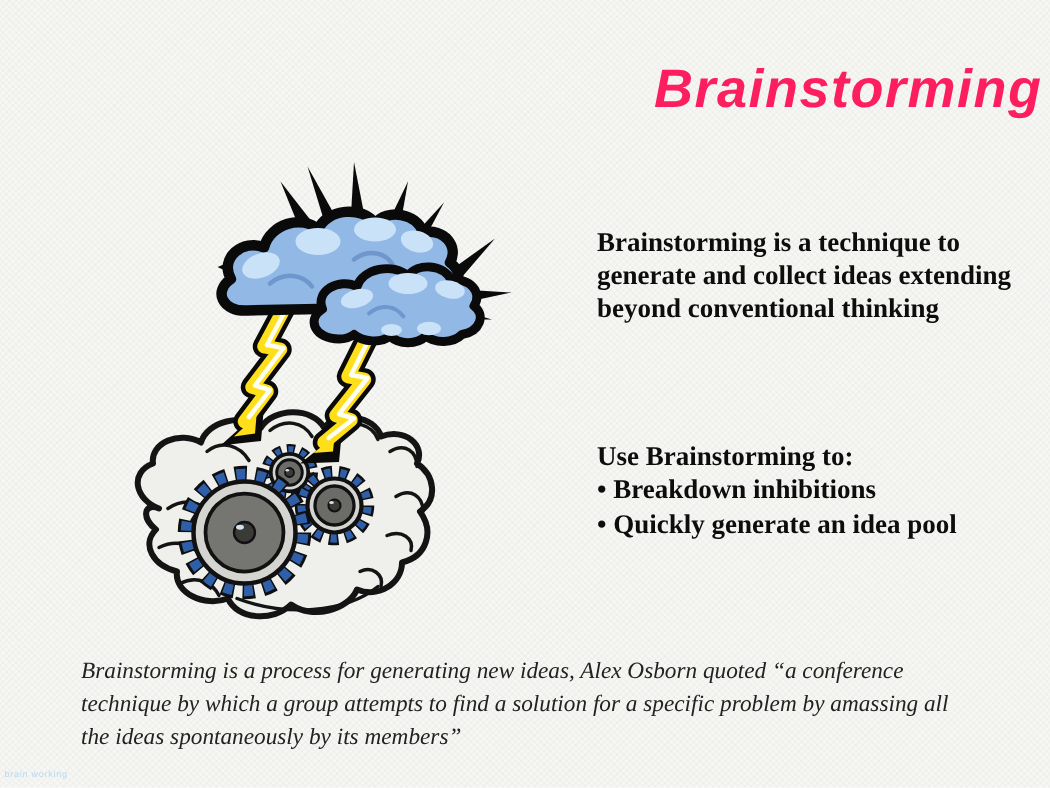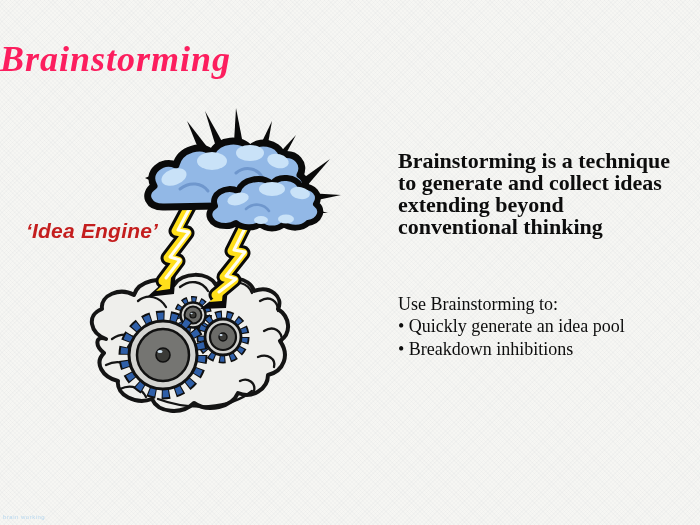--- a/index.html
+++ b/index.html
@@ -9,44 +9,44 @@
     overflow:hidden;
   }
   .slide{
     position:relative;width:700px;height:525px;overflow:hidden;
     background-color:#f6f6f3;
     background-image:
       repeating-linear-gradient(45deg, rgba(150,160,175,0.05) 0 1px, transparent 1px 3px),
       repeating-linear-gradient(-45deg, rgba(150,160,175,0.05) 0 1px, transparent 1px 3px);
   }
   .title{
-    position:absolute;left:0;top:38px;width:680px;
-    text-align:left;
-    font-family:Liberation Serif, serif;
+    position:absolute;left:15px;top:38px;width:680px;
+    text-align:right;
+    font-family:Liberation Sans, sans-serif;
     font-style:italic;font-weight:700;
     font-size:36px;letter-spacing:1px;
     color:#fc1e5e;
   }
   .idea-engine{
     position:absolute;left:26px;top:219px;
     font-family:"Liberation Sans",sans-serif;
     font-style:italic;font-weight:bold;
     font-size:21px;color:#c41e1e;
     letter-spacing:0.2px;
   }
   .intro{
     position:absolute;left:398px;top:150px;width:280px;
     font-family:"Liberation Serif",serif;
-    font-weight:bold;font-size:22px;line-height:22px;
+    font-weight:bold;font-size:18px;line-height:22px;
     color:#0d0d0d;
   }
   .use-block{
     position:absolute;left:398px;top:293px;width:290px;
     font-family:"Liberation Serif",serif;
-    font-weight:normal;font-size:18px;line-height:22.4px;
+    font-weight:bold;font-size:18px;line-height:22.4px;
     color:#0d0d0d;
   }
   .quote{
     position:absolute;left:54px;top:437px;width:600px;
     font-family:"Liberation Serif",serif;
     font-style:italic;font-size:15.5px;line-height:22px;
     color:#222;
   }
   .watermark{
     position:absolute;left:3px;top:514px;
@@ -55,21 +55,20 @@
   }
   .illustration{position:absolute;left:50px;top:95px;width:390px;height:358px;}
 </style>
 </head>
 <body>
 
 <div class="slide">
 
   <div class="title">Brainstorming</div>
 
-  <div class="idea-engine">‘Idea Engine’</div>
 
   <svg class="illustration" viewBox="0 0 390 358" aria-hidden="true">
 
     <g fill="#0a0a0a">
       <polygon points="137,26 150,58 158,53"></polygon>
       <polygon points="155,16 166,52 174,50"></polygon>
       <polygon points="186,13 184,48 193,49"></polygon>
       <polygon points="222,26 208,55 216,60"></polygon>
       <polygon points="246,40 224,64 230,70"></polygon>
       <polygon points="280,64 252,84 256,92"></polygon>
@@ -172,20 +171,21 @@
         <ellipse cx="211" cy="125" rx="7" ry="4"></ellipse>
       </g>
       <path d="M196,114 C204,107 214,109 219,116" fill="none" stroke="#6f97cd" stroke-width="2.6" stroke-linecap="round"></path>
     </g>
   </svg>
 
   <div class="intro">Brainstorming is a technique to generate and collect ideas extending beyond conventional thinking</div>
 
   <div class="use-block">
     <div>Use Brainstorming to:</div>
+    <div>• Breakdown inhibitions</div>
     <div>• Quickly generate an idea pool</div>
-    <div>• Breakdown inhibitions</div>
   </div>
 
+  <div class="quote">Brainstorming is a process for generating new ideas, Alex Osborn quoted “a conference technique by which a group attempts to find a solution for a specific problem by amassing all the ideas spontaneously by its members”</div>
 
   <div class="watermark">brain working</div>
 
 </div>
 
 </body></html>

